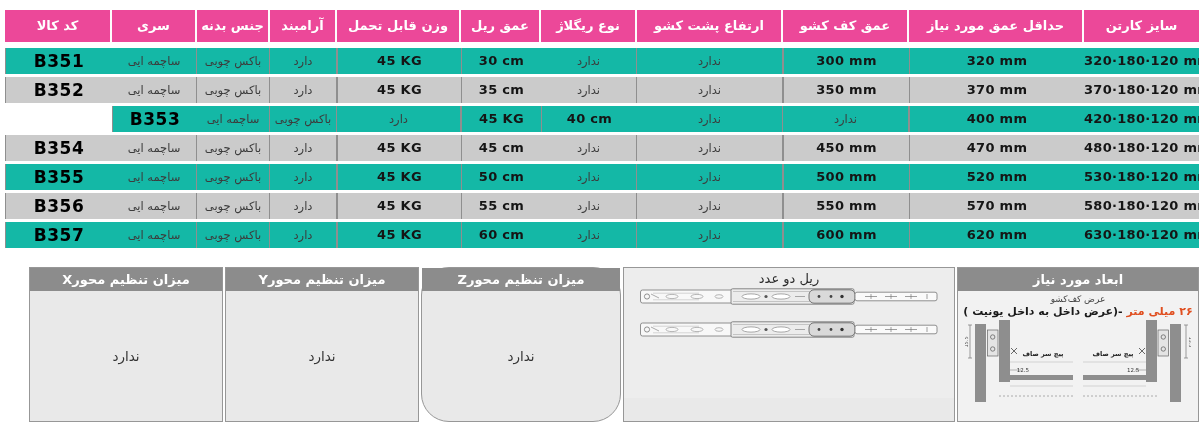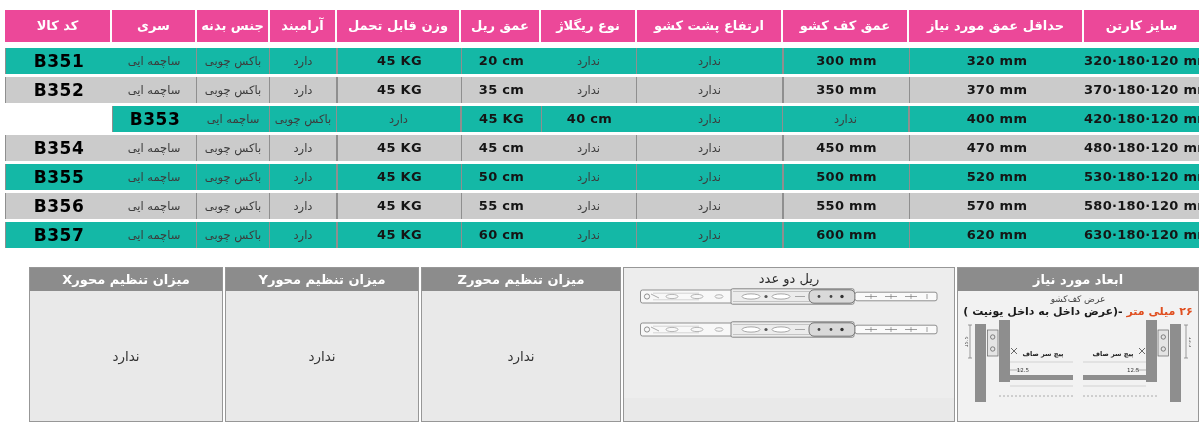--- a/index.html
+++ b/index.html
@@ -45,21 +45,21 @@
   .panel{border:1px solid #979797;background:#e9e9e9;}
   .panel-header{
     background:#8c8c8c;color:#fff;text-align:center;
     font-size:13px;font-weight:bold;height:23px;line-height:23px;
     direction:rtl;white-space:nowrap;overflow:hidden;
   }
   .panel-body{height:130px;direction:rtl;}
   .panel.axis{width:192px;}
   .panel.axis .panel-body{display:flex;align-items:center;justify-content:center;}
   .axis-value{font-size:13.5px;color:#333;}
-  .panel.axis-z{width:198px;}
+  .panel.axis-z{width:198px;border-radius:28px;}
 
   .panel.accessories{width:330px;}
   .panel.accessories .panel-body{
     background:#ededed;display:flex;flex-direction:column;align-items:center;
     padding-top:3px;box-sizing:border-box;
   }
   .acc-caption{font-size:13px;color:#2c2c2c;}
   .rail-svg{display:block;margin-bottom:13px;}
 
   .panel.dimensions{width:240px;}
@@ -90,21 +90,21 @@
         <div class="hcell">سری</div>
         <div class="hcell">کد کالا</div>
       </div>
     <div>
         <div class="trow light">
           <div class="cell num" dir="ltr">320·180·120 mm</div>
           <div class="cell num" dir="ltr">320 mm</div>
           <div class="cell num" dir="ltr">300 mm</div>
           <div class="cell fa">ندارد</div>
           <div class="cell fa">ندارد</div>
-          <div class="cell num" dir="ltr">20 cm</div>
+          <div class="cell num" dir="ltr">30 cm</div>
           <div class="cell num" dir="ltr">45 KG</div>
           <div class="cell fa">دارد</div>
           <div class="cell fa">باکس چوبی</div>
           <div class="cell fa">ساچمه ایی</div>
           <div class="cell code" dir="ltr">B351</div>
         </div>
         <div class="trow dark">
           <div class="cell num" dir="ltr">370·180·120 mm</div>
           <div class="cell num" dir="ltr">370 mm</div>
           <div class="cell num" dir="ltr">350 mm</div>

